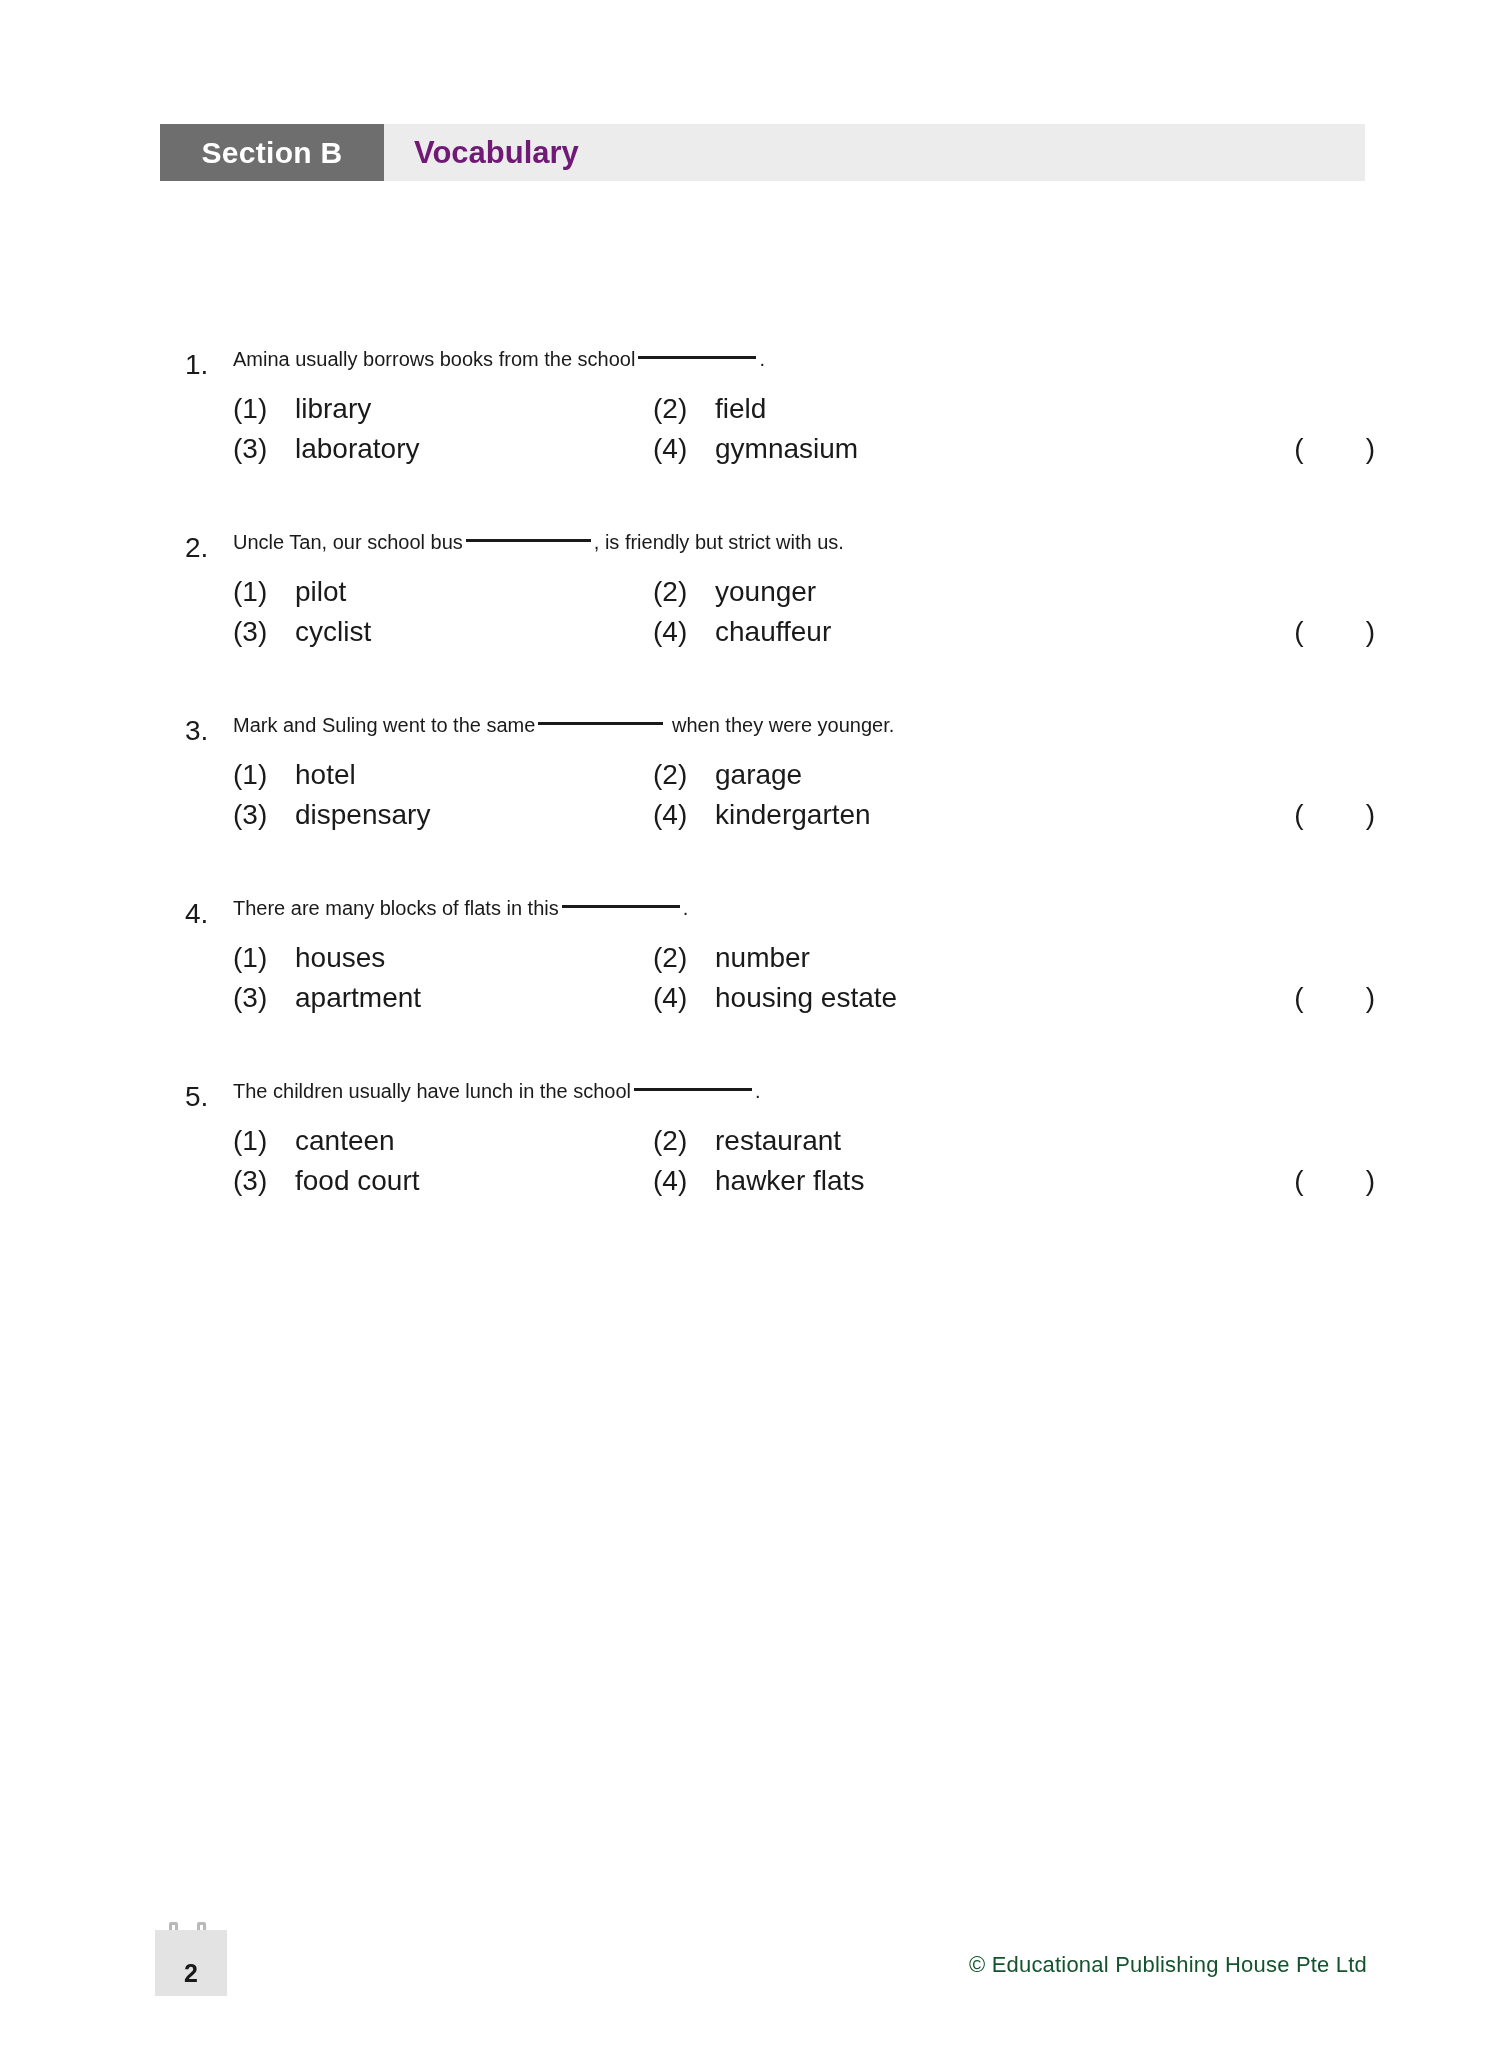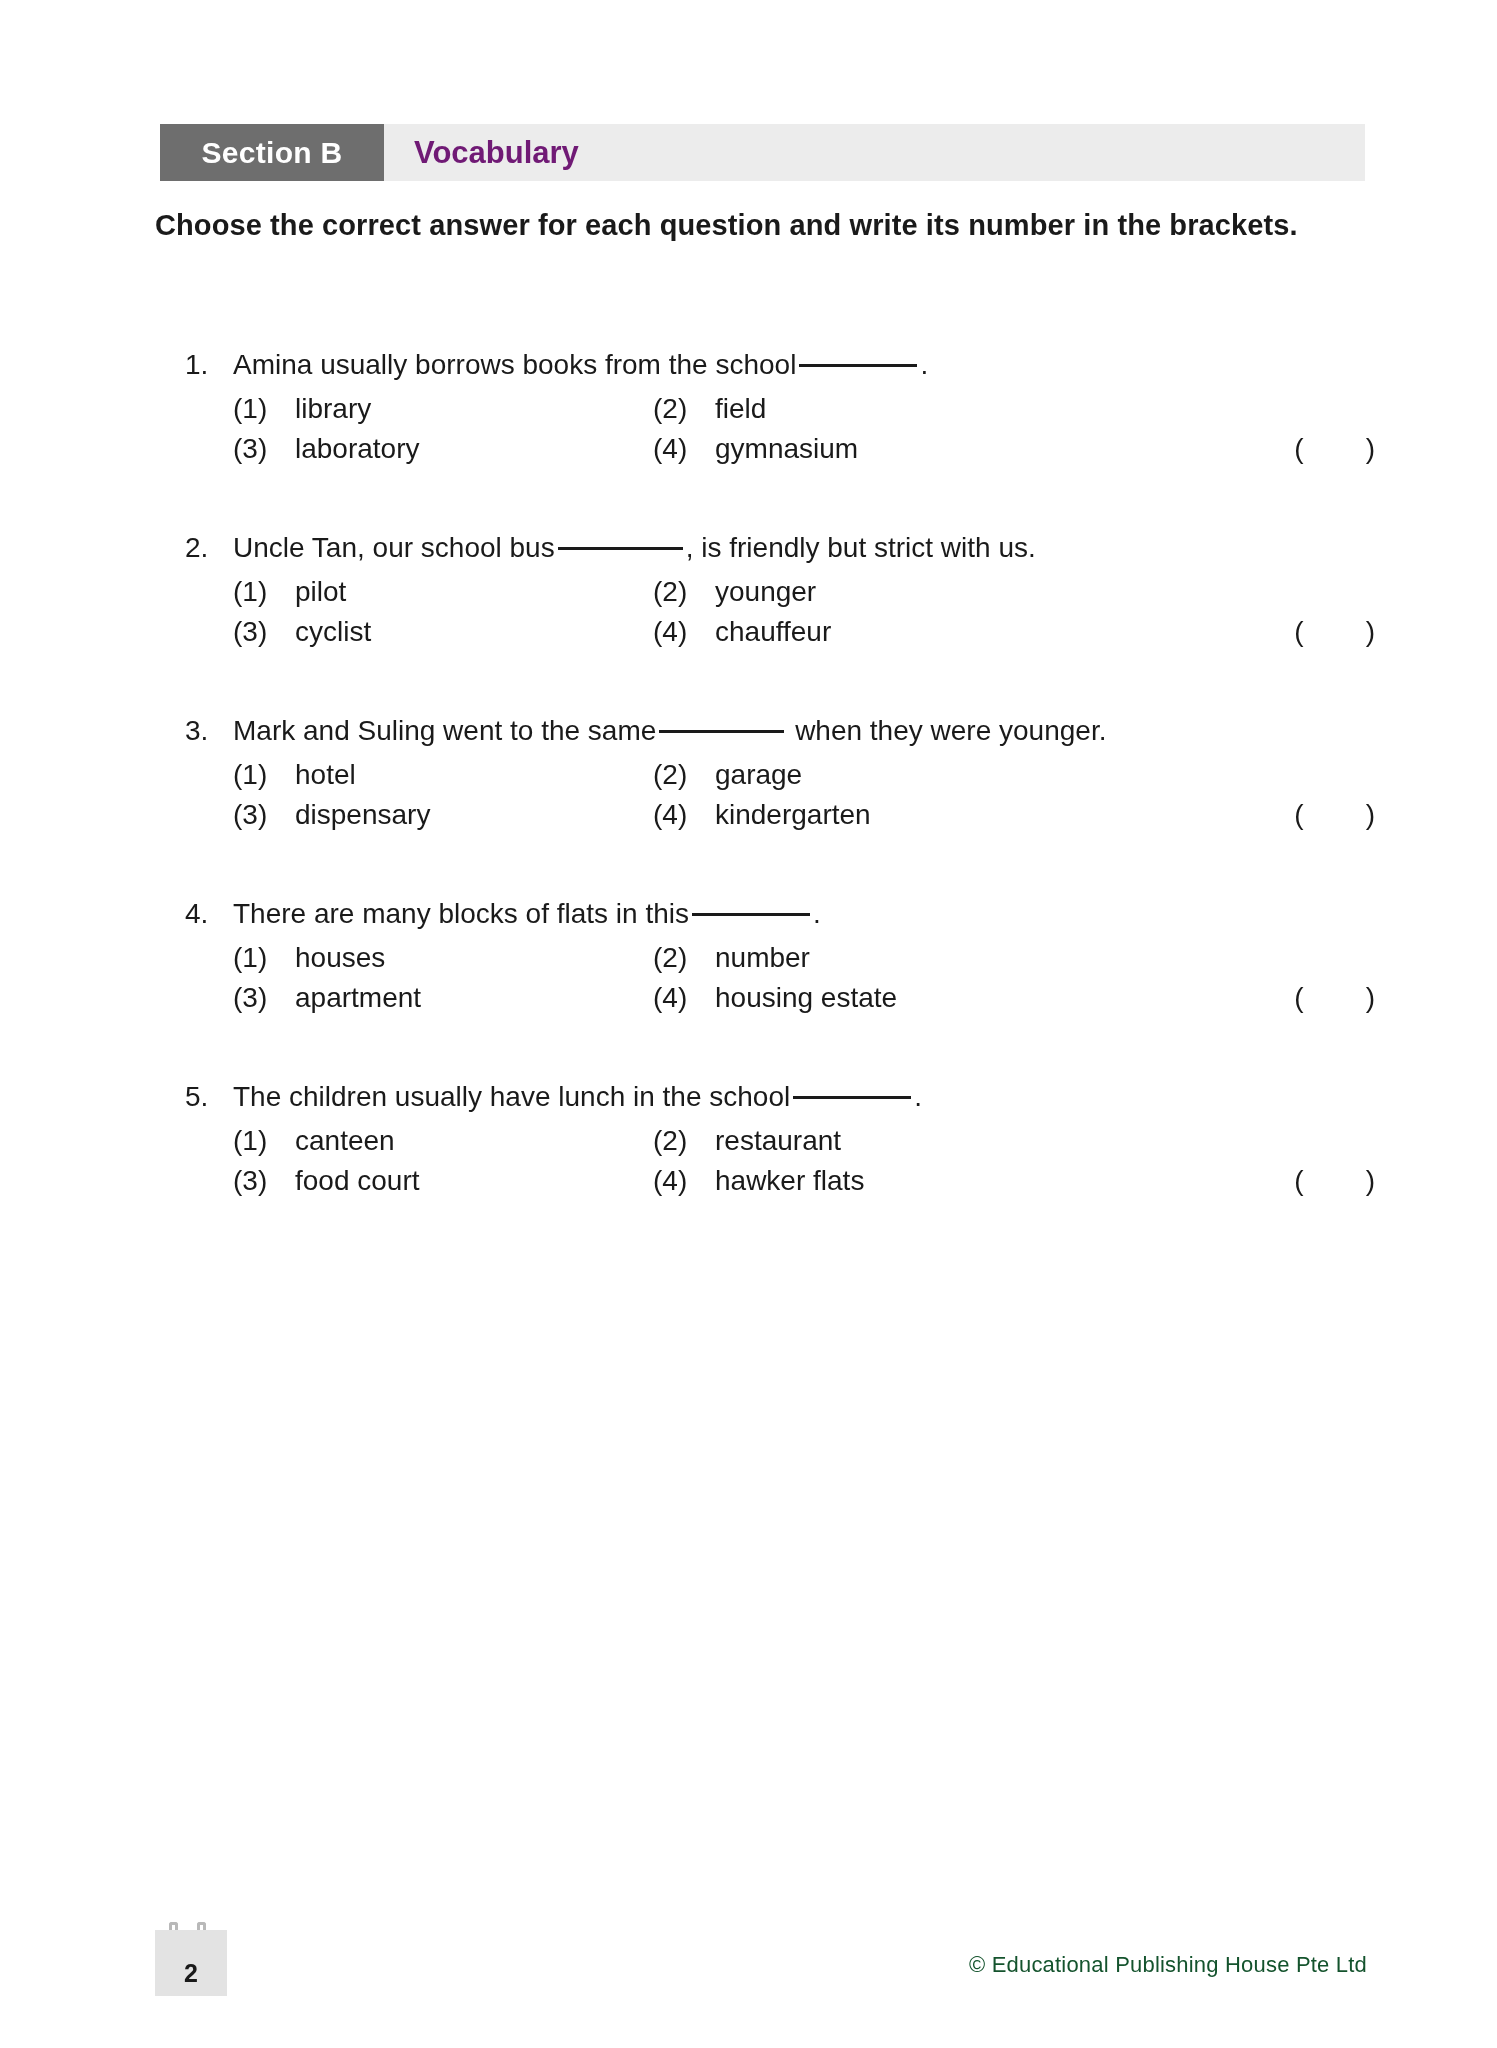--- a/index.html
+++ b/index.html
@@ -83,21 +83,21 @@
   .q-num {
     width: 78px;
     flex: 0 0 78px;
     font-size: 28px;
     line-height: 1.42;
     text-align: left;
     padding-left: 30px;
     box-sizing: border-box;
   }
   .q-stem {
-    font-size: 28px;
+    font-size: 20px;
     line-height: 1.42;
     flex: 1;
   }
   .blank {
     display: inline-block;
     width: 118px;
     border-bottom: 3px solid #1a1a1a;
     position: relative;
     top: -7px;
     margin: 0 3px;
@@ -183,21 +183,20 @@
 </head>
 <body>
 
 <div class="page">
 
   <div class="section-bar">
     <div class="section-tag">Section B</div>
     <div class="section-title">Vocabulary</div>
   </div>
 
-  <div class="instruction">Choose the correct answer for each question and write its number in the brackets.</div>
 
   <div class="questions">
 
     <div class="question">
       <div class="q-row">
         <div class="q-num">1.</div>
         <div class="q-stem">
           <span>Amina usually borrows books from the school</span><span class="blank"></span><span>.</span>
         </div>
       </div>

